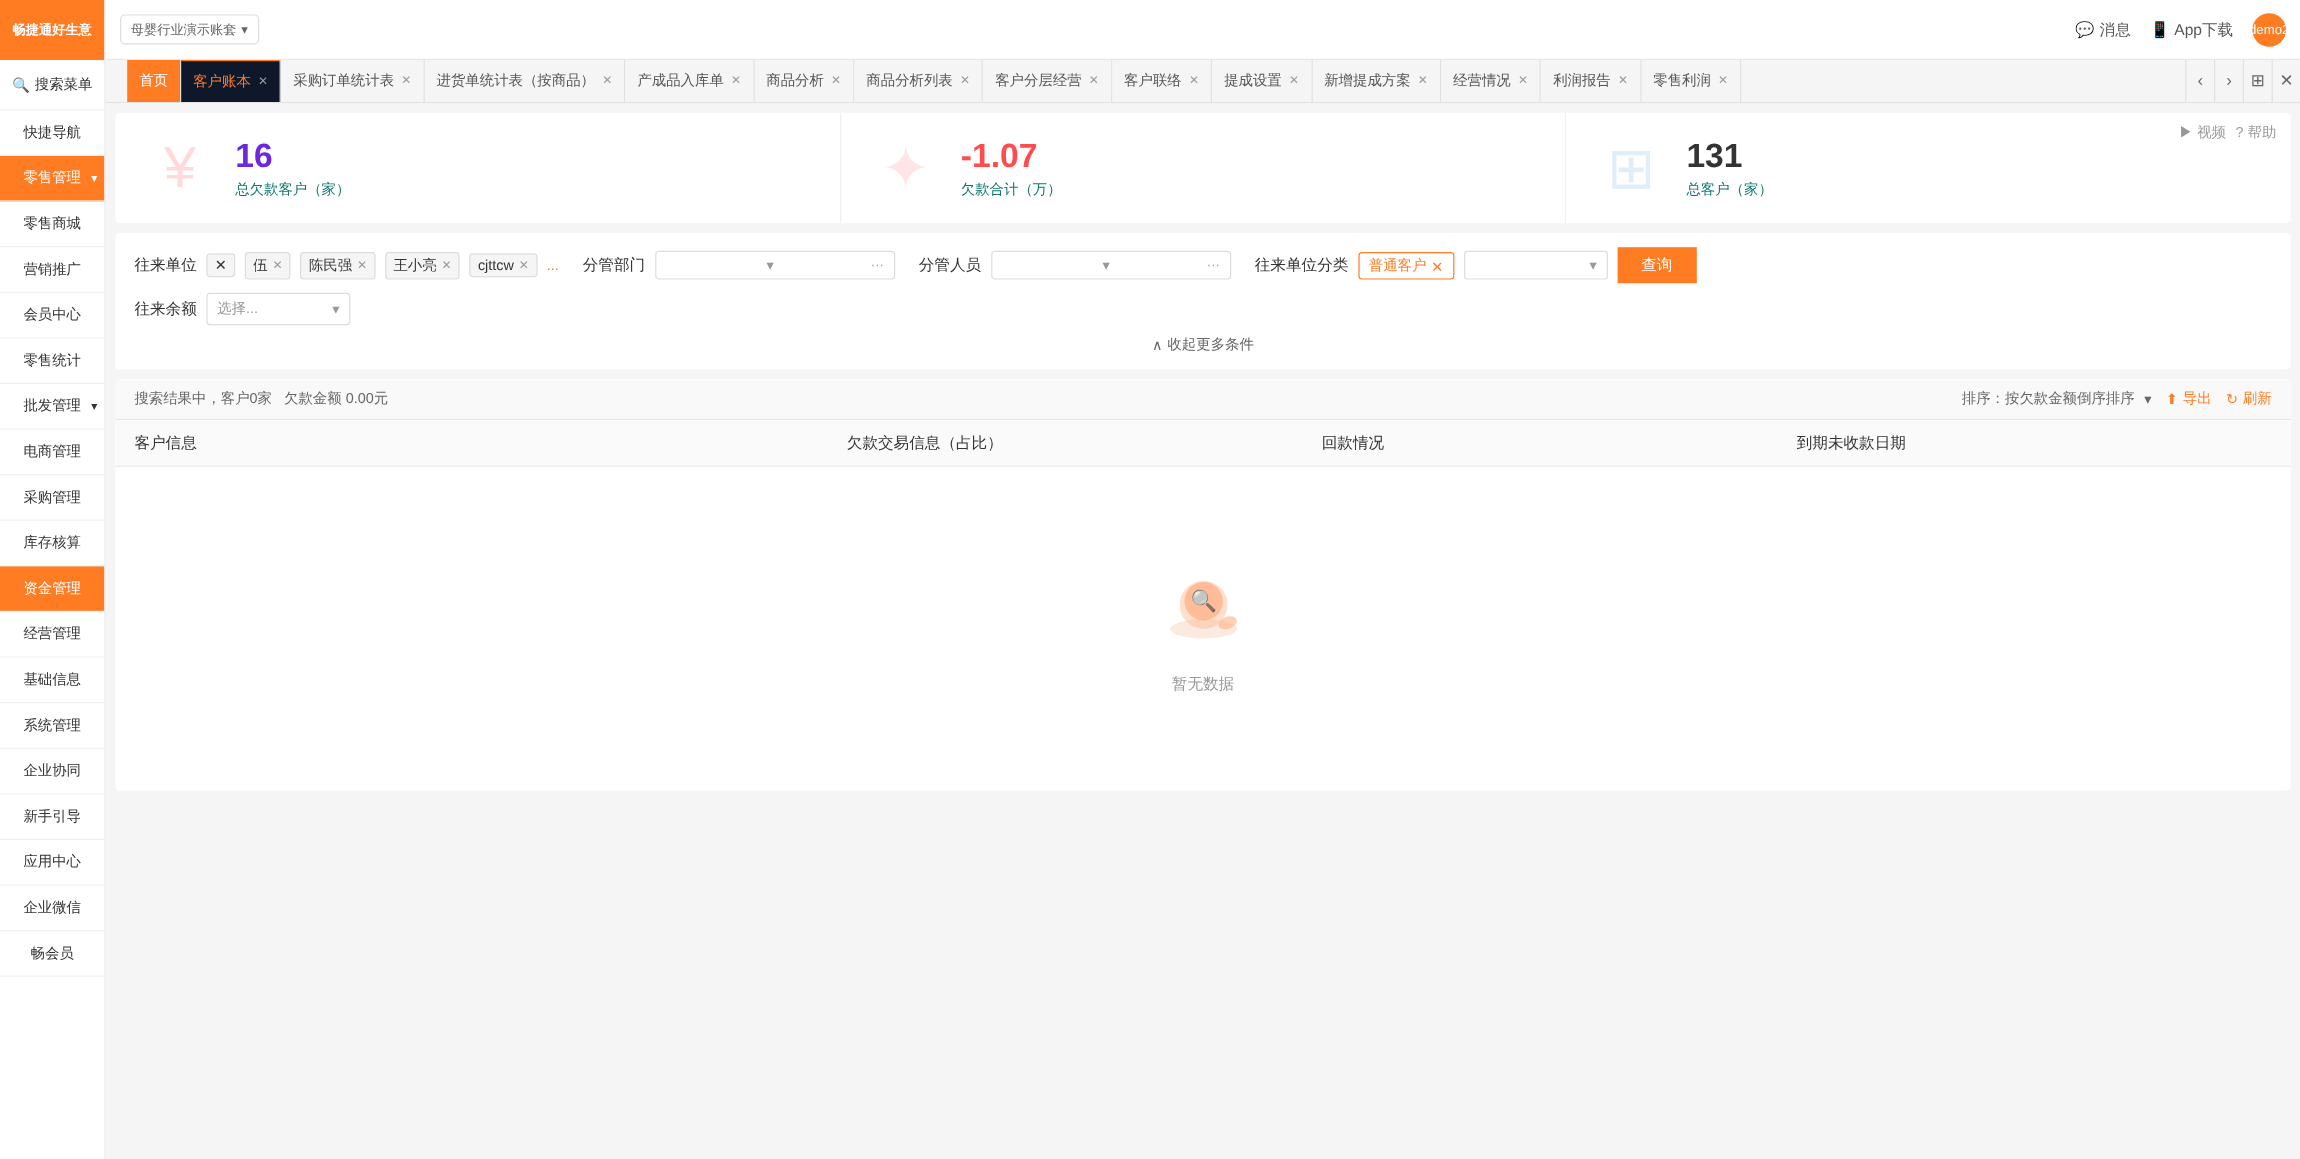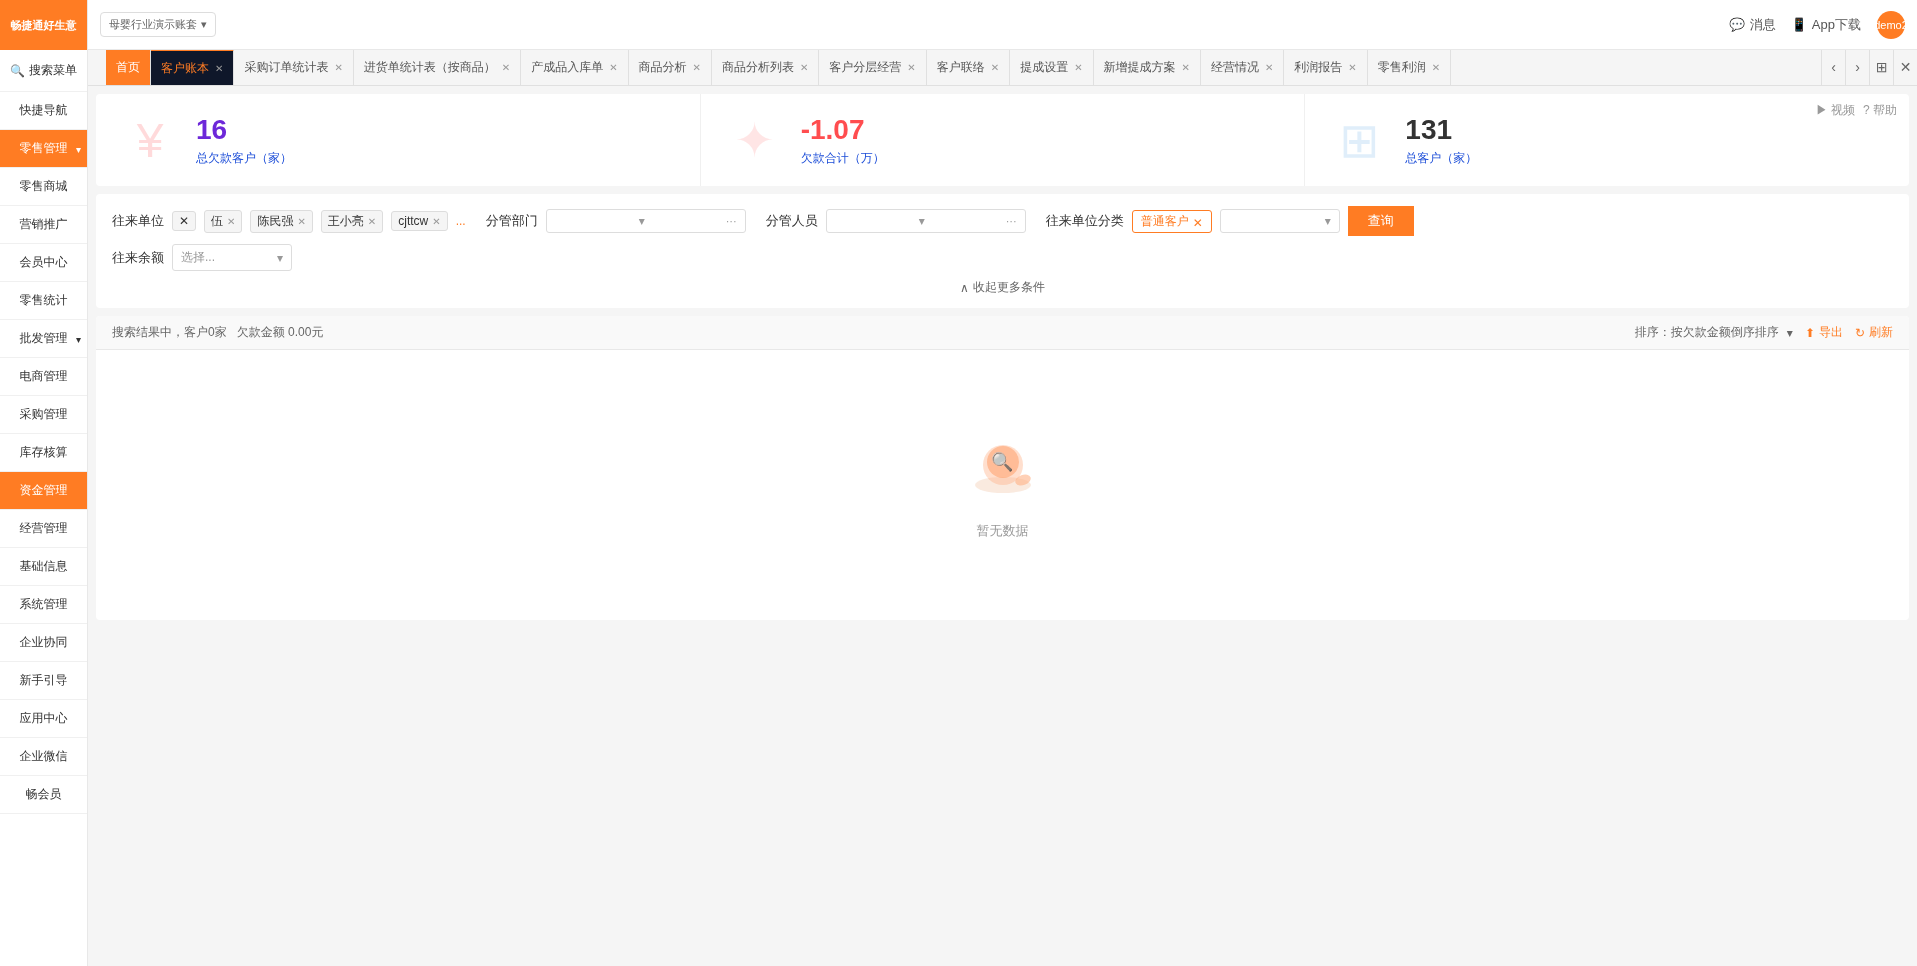--- a/index.html
+++ b/index.html
@@ -189,21 +189,21 @@
     .stat-content {}
     .stat-value {
       font-size: 28px;
       font-weight: bold;
       color: #333;
     }
     .stat-value.red { color: #6d28d9; }
     .stat-value.negative { color: #ff4d4f; }
     .stat-label {
       font-size: 12px;
-      color: #1d4ed8;
+      color: #0f766e;
       margin-top: 4px;
     }
     .stat-card-right {
       position: absolute;
       top: 8px;
       right: 12px;
       display: flex;
       gap: 8px;
       font-size: 12px;
       color: #999;
@@ -652,20 +652,26 @@
             <span>⬆</span>
             <span>导出</span>
           </div>
           <div class="action-btn">
             <span>↻</span>
             <span>刷新</span>
           </div>
         </div>
       </div>
 
+      <div class="table-header">
+        <div class="th">客户信息</div>
+        <div class="th">欠款交易信息（占比）</div>
+        <div class="th">回款情况</div>
+        <div class="th">到期未收款日期</div>
+      </div>
 
       <div class="empty-state">
         <div class="empty-icon">
           <svg viewBox="0 0 80 80" width="80" height="80">
             <ellipse cx="40" cy="55" rx="28" ry="8" fill="#f5d5c0" opacity="0.5"></ellipse>
             <circle cx="40" cy="35" r="20" fill="#ffb085" opacity="0.4"></circle>
             <circle cx="40" cy="32" r="16" fill="#ff9a60" opacity="0.5"></circle>
             <text x="40" y="38" text-anchor="middle" font-size="18" fill="#fff" opacity="0.8">🔍</text>
             <ellipse cx="60" cy="50" rx="8" ry="5" fill="#ffb085" opacity="0.6" transform="rotate(-20 60 50)"></ellipse>
           </svg>

